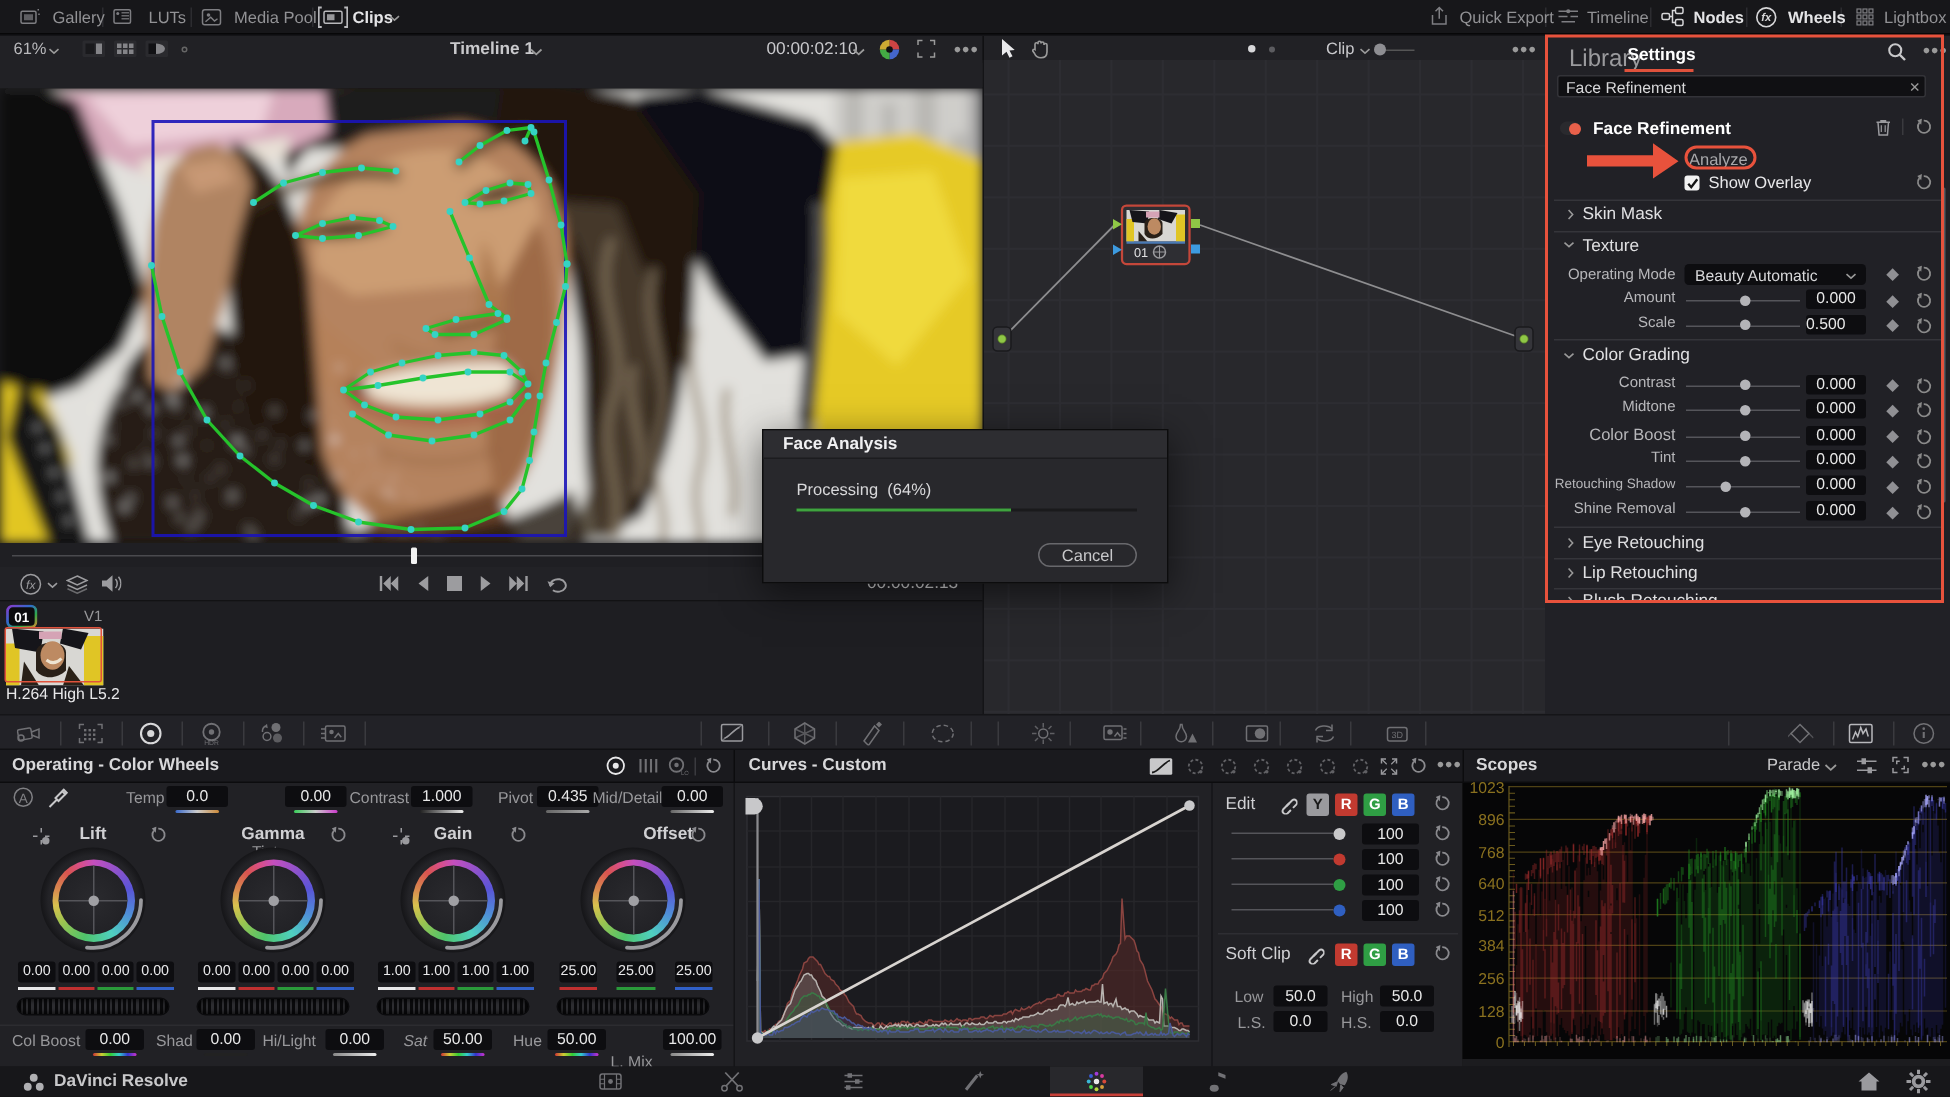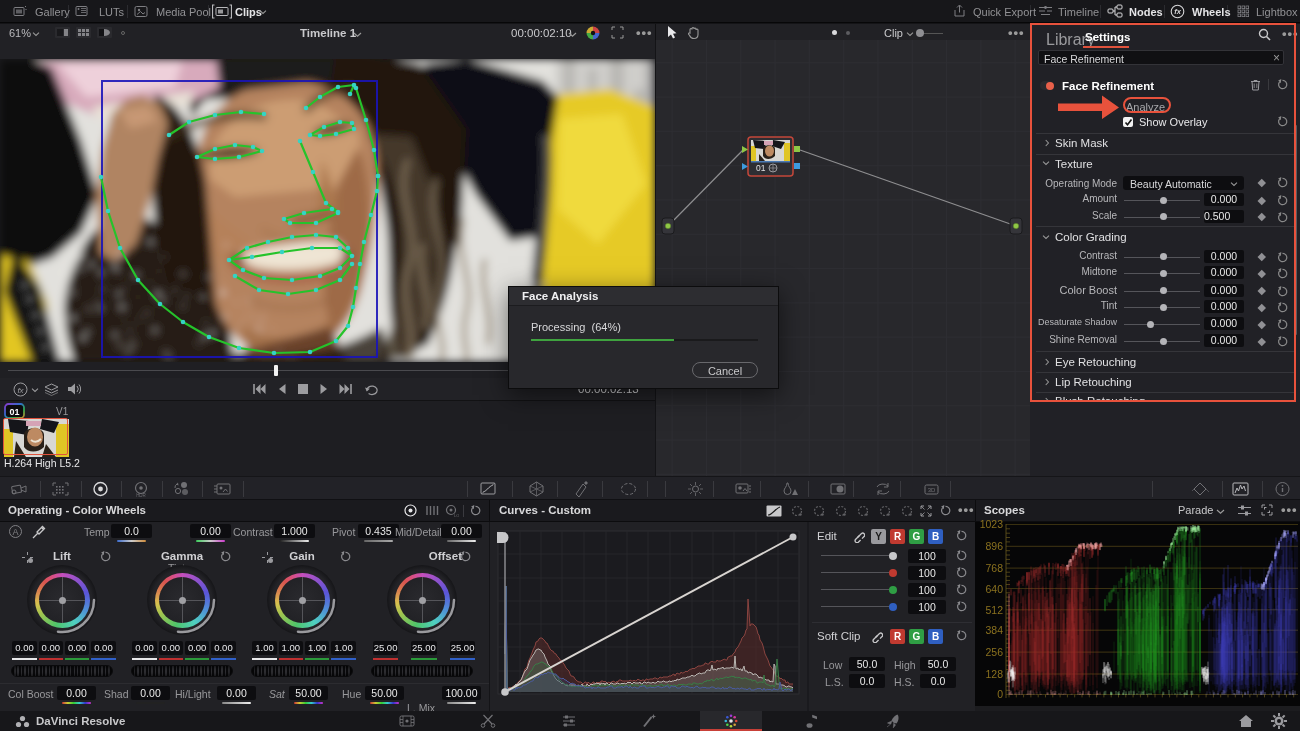--- a/index.html
+++ b/index.html
@@ -647,21 +647,21 @@
   </svg>
 <div style="position:absolute;left:1032px;top:300px;width:85px;text-align:right;color:#b7b7ba;font-size:10px;white-space:nowrap;direction:rtl;overflow:hidden">Tint‎</div>
 <div style="position:absolute;left:1124px;top:307px;width:76px;height:1px;background:#55555a"></div>
 <div style="position:absolute;left:1159.5px;top:303.5px;width:7px;height:7px;border-radius:50%;background:#b4b4b8"></div>
 <div style="position:absolute;left:1204px;top:300px;width:40px;height:13px;background:#0d0d10;border-radius:2px;color:#e8e8e8;font-size:10.5px;text-align:center;line-height:13px">0.000</div>
 <div style="position:absolute;left:1259px;top:304.5px;width:5.5px;height:5.5px;background:#909094;transform:rotate(45deg)"></div>
 <svg style="position:absolute;left:1277px;top:302px" width="11" height="11" viewBox="0 0 11 11">
     <path d="M2.6 2.8 A4.1 4.1 0 1 0 5.5 1.4" fill="none" stroke="#8a8a8a" stroke-width="1.2"></path>
     <path d="M4.3 0 L1.2 1.4 L3.8 4.2 Z" fill="#8a8a8a"></path>
   </svg>
-<div style="position:absolute;left:1032px;top:317px;width:85px;text-align:right;color:#b7b7ba;font-size:9px;white-space:nowrap;direction:rtl;overflow:hidden">Desaturate Shadow‎</div>
+<div style="position:absolute;left:1032px;top:317px;width:85px;text-align:right;color:#b7b7ba;font-size:9px;white-space:nowrap;direction:rtl;overflow:hidden">Retouching Shadow‎</div>
 <div style="position:absolute;left:1124px;top:324px;width:76px;height:1px;background:#55555a"></div>
 <div style="position:absolute;left:1146.5px;top:320.5px;width:7px;height:7px;border-radius:50%;background:#b4b4b8"></div>
 <div style="position:absolute;left:1204px;top:317px;width:40px;height:13px;background:#0d0d10;border-radius:2px;color:#e8e8e8;font-size:10.5px;text-align:center;line-height:13px">0.000</div>
 <div style="position:absolute;left:1259px;top:321.5px;width:5.5px;height:5.5px;background:#909094;transform:rotate(45deg)"></div>
 <svg style="position:absolute;left:1277px;top:319px" width="11" height="11" viewBox="0 0 11 11">
     <path d="M2.6 2.8 A4.1 4.1 0 1 0 5.5 1.4" fill="none" stroke="#8a8a8a" stroke-width="1.2"></path>
     <path d="M4.3 0 L1.2 1.4 L3.8 4.2 Z" fill="#8a8a8a"></path>
   </svg>
 <div style="position:absolute;left:1032px;top:334px;width:85px;text-align:right;color:#b7b7ba;font-size:10px;white-space:nowrap;direction:rtl;overflow:hidden">Shine Removal‎</div>
 <div style="position:absolute;left:1124px;top:341px;width:76px;height:1px;background:#55555a"></div>

